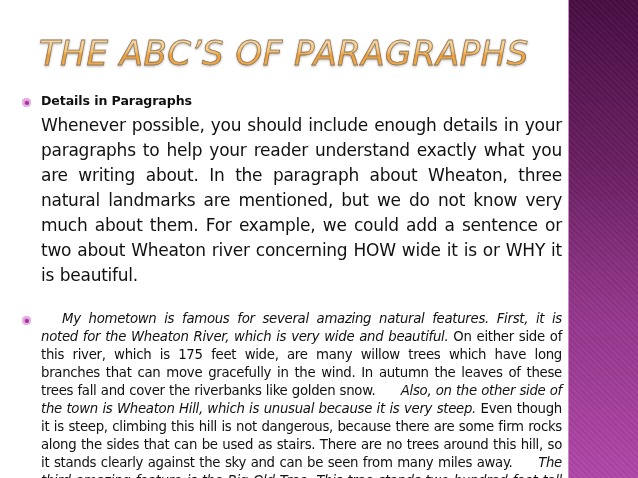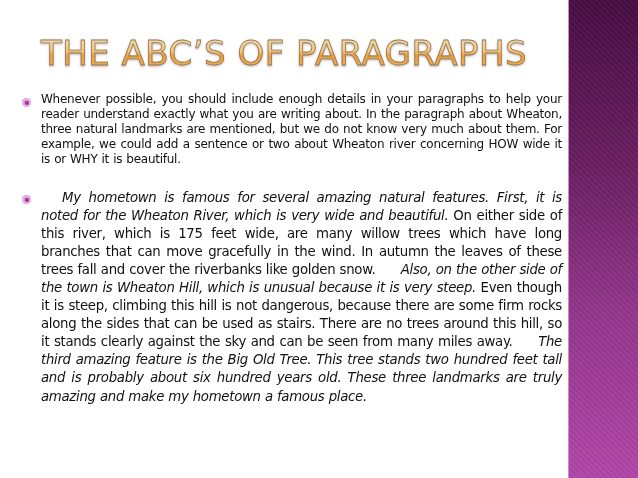--- a/index.html
+++ b/index.html
@@ -49,20 +49,21 @@
       font-weight: normal;
       letter-spacing: 0.5px;
       line-height: 50px;
       color: #f5b860;
       background: linear-gradient(to bottom, #fde9c8 0%, #f8c77a 45%, #ef9f36 55%, #f6b95e 100%);
       -webkit-background-clip: text;
       background-clip: text;
       -webkit-text-fill-color: transparent;
       -webkit-text-stroke: 0.8px #8a7b6b;
       filter: drop-shadow(0px 1px 1px rgba(0,0,0,0.25));
+      font-style: italic;
     }
     .content {
       position: absolute;
       left: 22px;
       top: 92px;
       width: 540px;
       font-family: "DejaVu Sans", sans-serif;
       color: #111111;
     }
     .bullet-item {
@@ -89,22 +90,22 @@
     .bullet-1 { top: 6px; }
     .bullet-2 { top: 6px; }
     .heading {
       font-size: 12.6px;
       font-weight: bold;
       line-height: 18px;
       margin-bottom: 3px;
       letter-spacing: -0.1px;
     }
     .para {
-      font-size: 12px;
-      line-height: 15px;
+      font-size: 17px;
+      line-height: 25px;
       text-align: justify;
       letter-spacing: -0.25px;
       word-spacing: 0.5px;
     }
     .block-2 {
       margin-top: 22px;
     }
     .para2 {
       font-size: 13.3px;
       line-height: 18.05px;
@@ -119,20 +120,21 @@
 <body>
 
 <div class="slide">
 
   <div class="title">THE ABC’S OF PARAGRAPHS</div>
 
   <div class="content">
 
     <div class="bullet-item">
       <span class="bullet bullet-1"></span>
+      <div class="heading">Details in Paragraphs</div>
       <div class="para">Whenever possible, you should include enough details in your paragraphs to help your reader understand exactly what you are writing about. In the paragraph about Wheaton, three natural landmarks are mentioned, but we do not know very much about them. For example, we could add a sentence or two about Wheaton river concerning HOW wide it is or WHY it is beautiful.</div>
     </div>
 
     <div class="bullet-item block-2">
       <span class="bullet bullet-2"></span>
       <div class="para2"><span class="it">My hometown is famous for several amazing natural features.  First, it is noted for the Wheaton River, which is very wide and beautiful.</span><span class="bd"> On either side of this river, which is 175 feet wide, are many willow trees which have long branches that can move gracefully in the wind.  In autumn the leaves of these trees fall and cover the riverbanks like golden snow.</span><span class="it"> Also, on the other side of the town is Wheaton Hill, which is unusual because it is very steep.</span><span class="bd">  Even though it is steep, climbing this hill is not dangerous, because there are some firm rocks along the sides that can be used as stairs.  There are no trees around this hill, so it stands clearly against the sky and can be seen from many miles away.</span><span class="it">  The third amazing feature is the Big Old Tree. This tree stands two hundred feet tall and is probably about six hundred years old.  These three landmarks are truly amazing and make my hometown a famous place.</span></div>
     </div>
 
   </div>
 

